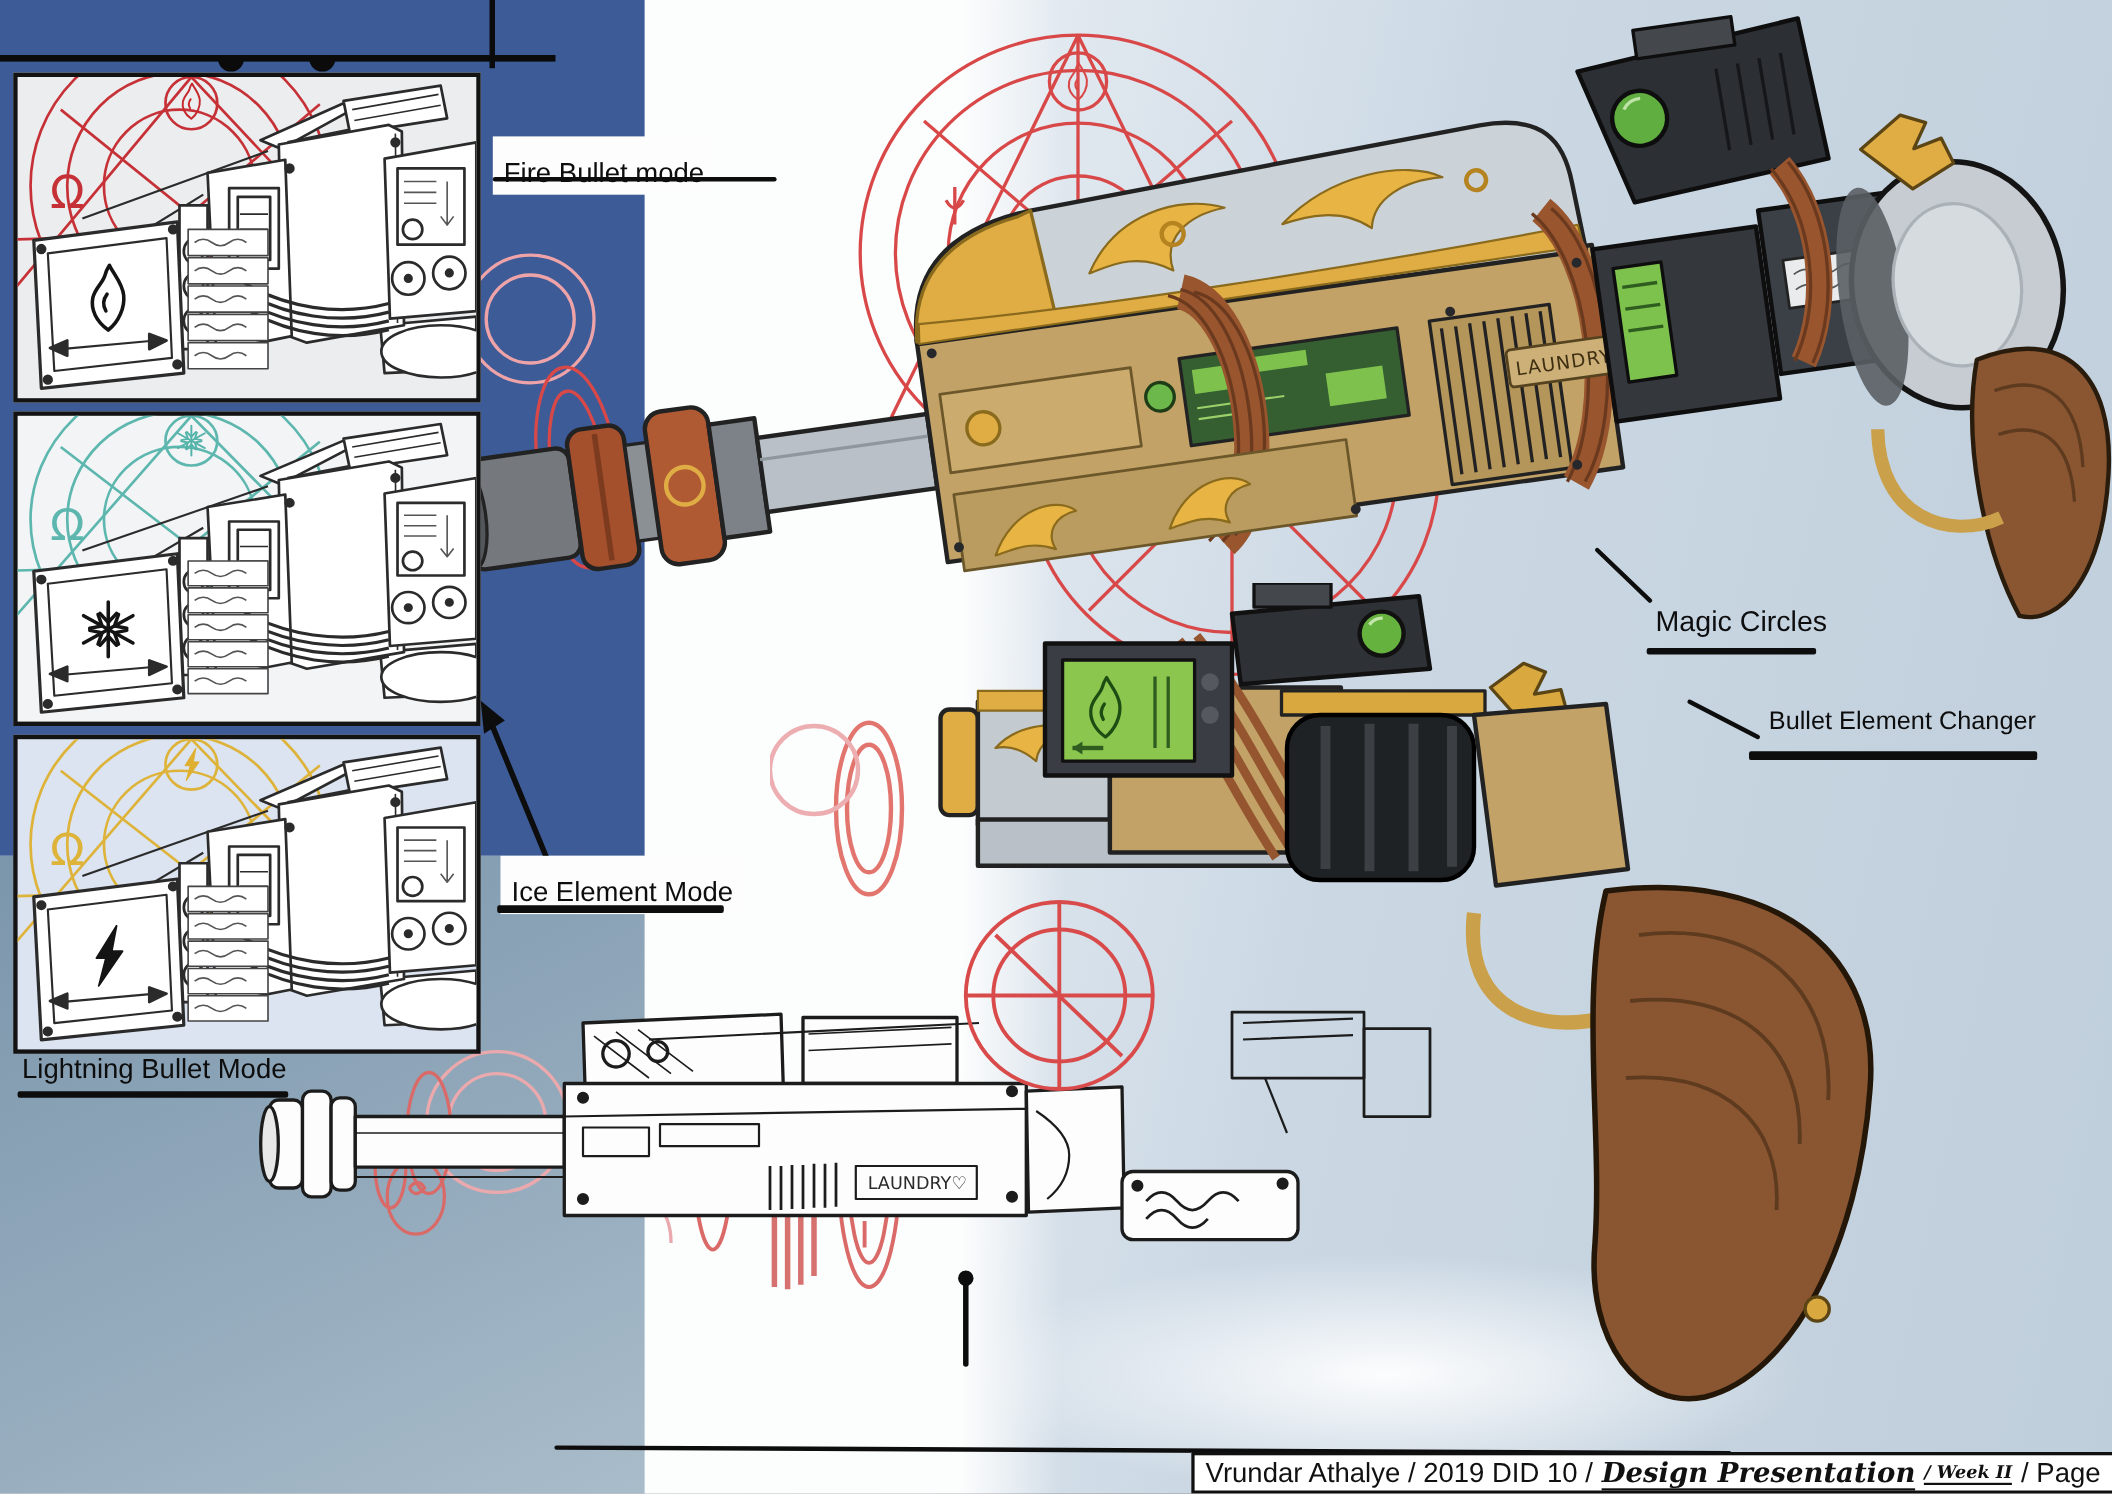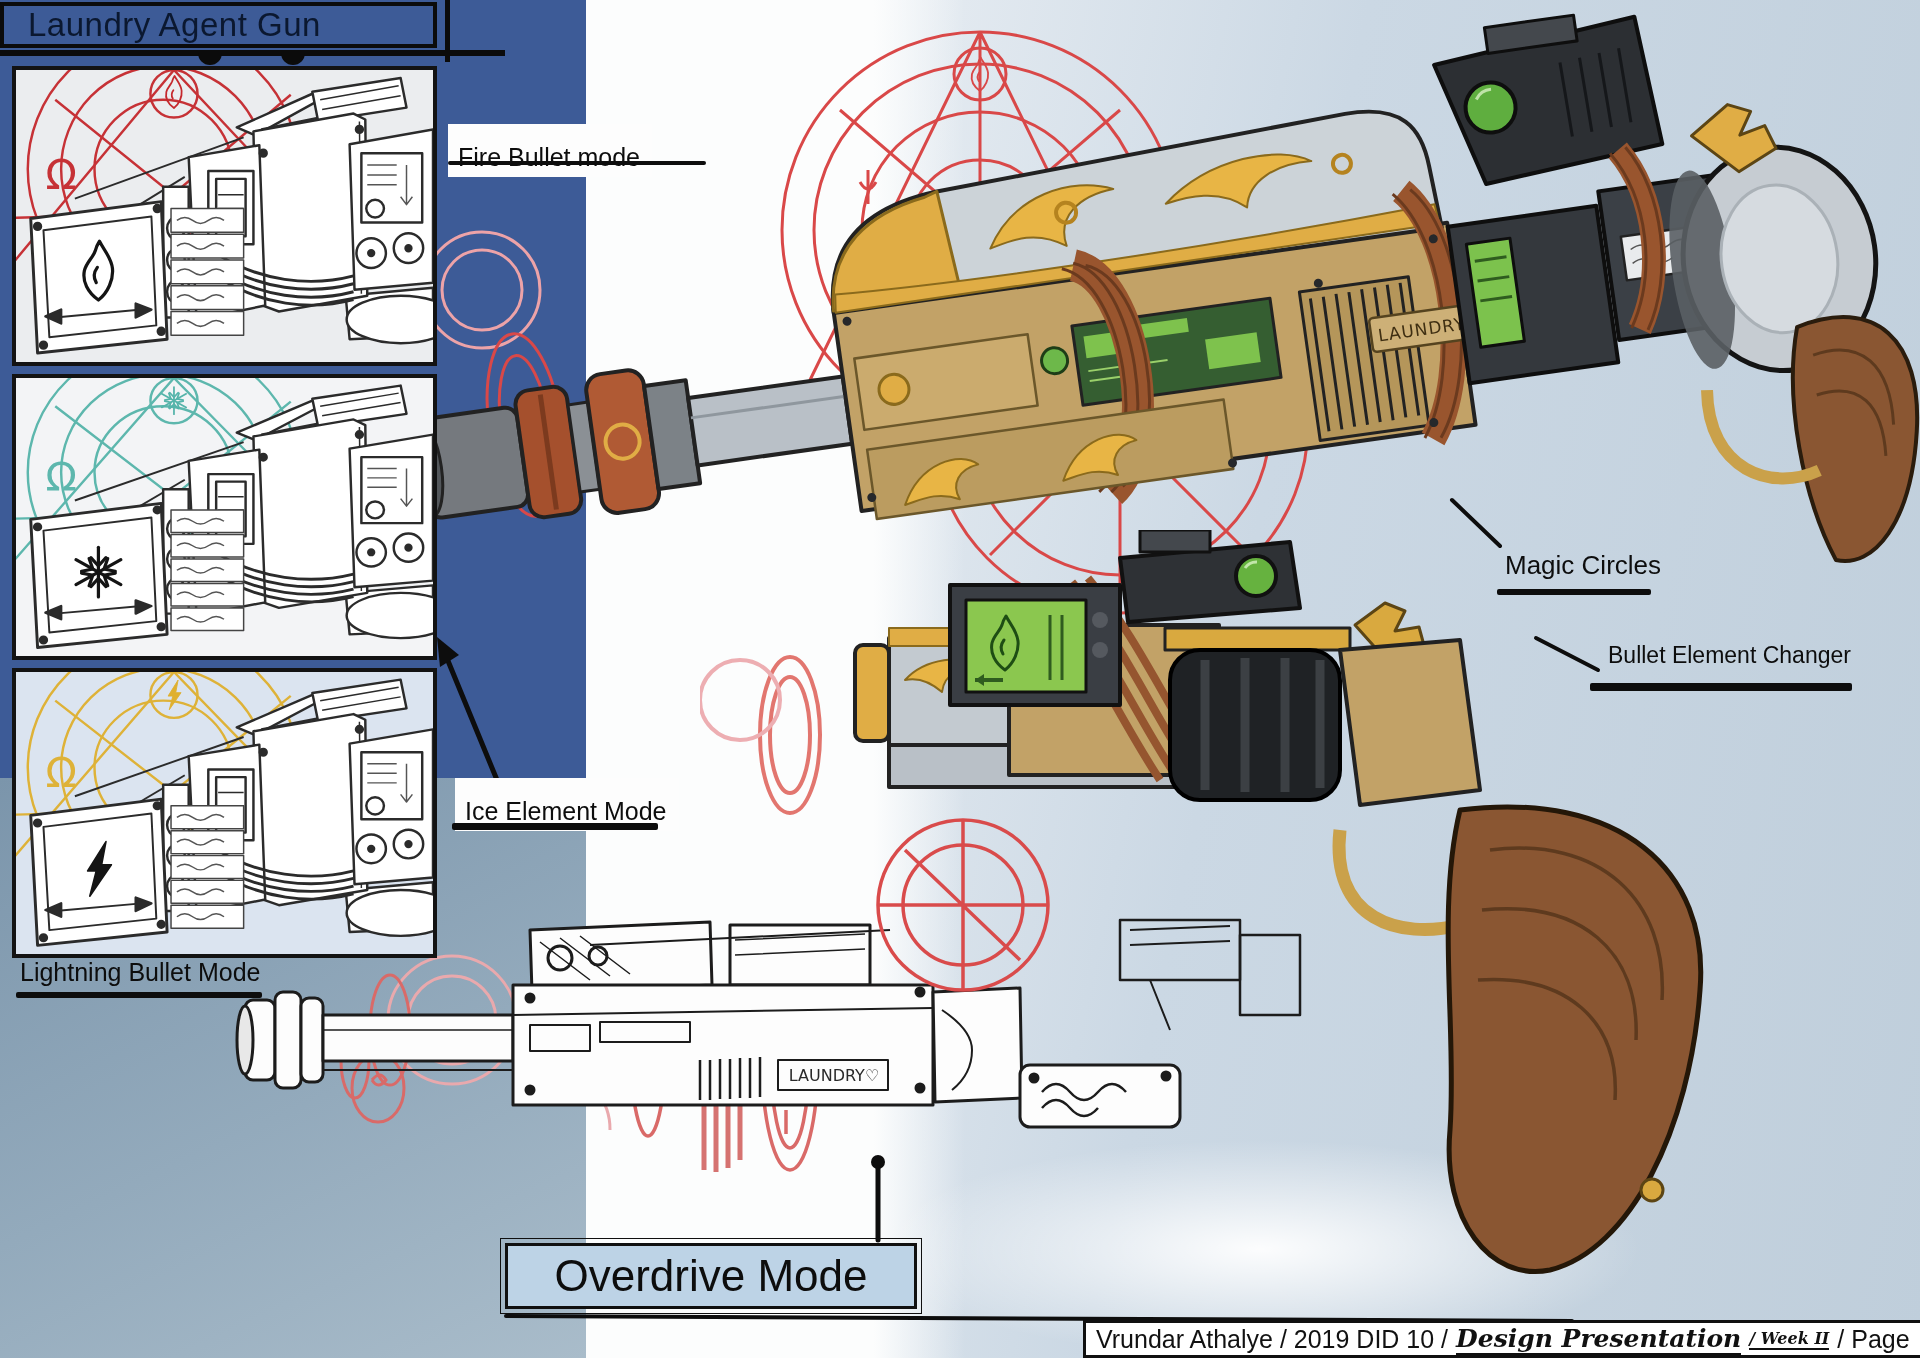--- a/index.html
+++ b/index.html
@@ -327,23 +327,20 @@
       <path d="M505,130 V260 M545,128 V262 M585,128 V262 M620,130 V258" stroke="#3c4044" stroke-width="9"></path>
       <path d="M655,95 l30,-22 l20,8 l-10,20 l24,-4 l6,22 l-36,14 Z" fill="#d9a93f" stroke="#5c4514" stroke-width="3"></path>
       <path d="M640,120 L760,110 L780,260 L660,275 Z" fill="#c2a267" stroke="#222" stroke-width="4"></path>
       <path d="M640,300 C630,390 700,410 760,395" stroke="#caa14a" stroke-width="13" fill="none"></path>
       <path d="M760,280 C920,260 1010,340 1000,460 C990,600 930,720 850,740 C790,752 742,690 750,600 C757,500 736,380 760,280 Z" fill="#8a5632" stroke="#241708" stroke-width="5"></path>
       <path d="M790,320 C900,306 968,370 962,470 M782,380 C880,370 940,420 936,510 M778,450 C866,444 920,490 915,570" stroke="#5e3a1e" stroke-width="3.5" fill="none"></path>
       <circle cx="952" cy="660" r="11" fill="#d9a93f" stroke="#5c4514" stroke-width="3"></circle>
     </g>
   </svg>
 
-  <div class="abs title-box">
-    <span>Laundry Agent Gun</span>
-  </div>
   <div class="abs title-dline"></div>
   <div class="abs title-under"></div>
   <div class="abs title-bump" style="left:198px"></div>
   <div class="abs title-bump" style="left:281px"></div>
 
   <div class="abs panel" style="top:66px;height:300px;background:#ebedef">
     <svg viewBox="0 0 425 295" preserveAspectRatio="none">
       <g fill="none" stroke-width="2.5" opacity="0.95" stroke="#c5282d">
         <circle cx="150" cy="100" r="138"></circle>
           <circle cx="150" cy="100" r="104"></circle>
@@ -432,23 +429,20 @@
       <line x1="497" y1="780" x2="446" y2="656" stroke-width="5"></line>
       <polygon points="437,637 459,655 440,667" fill="#0d0d0d" stroke="none"></polygon>
       <line x1="1500" y1="546" x2="1452" y2="500" stroke-width="4"></line>
       <line x1="1598" y1="670" x2="1536" y2="638" stroke-width="4"></line>
       <circle cx="878" cy="1162" r="7" fill="#0d0d0d" stroke="none"></circle>
       <line x1="878" y1="1168" x2="878" y2="1240" stroke-width="5"></line>
       <line x1="506" y1="1316" x2="1572" y2="1321" stroke-width="4"></line>
     </g>
   </svg>
 
-  <div class="abs overdrive">
-    <span>Overdrive Mode</span>
-  </div>
 
   <div class="abs footer">
     <span>Vrundar Athalye / 2019 DID 10 /</span>
     <span class="hw">Design Presentation</span>
     <span class="hw hw-week">/ Week II</span>
     <span>/ Page</span>
 
   </div>
 
 </div>

